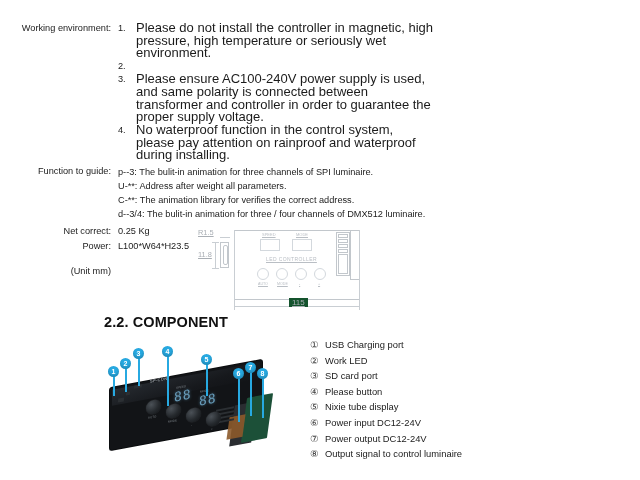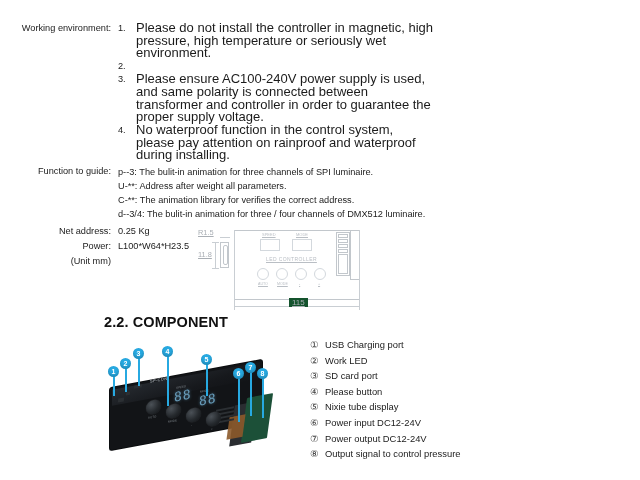--- a/index.html
+++ b/index.html
@@ -195,30 +195,30 @@
       <div class="spec-label">Function to guide:</div>
       <div class="spec-value">
         <div class="guide-line">p--3: The bulit-in animation for three channels of SPI luminaire.</div>
         <div class="guide-line">U-**: Address after weight all parameters.</div>
         <div class="guide-line">C-**: The animation library for verifies the correct address.</div>
         <div class="guide-line">d--3/4: The bulit-in animation for three / four channels of DMX512 luminaire.</div>
       </div>
     </div>
 
     <div class="spec-row" style="margin-top:4px;">
-      <div class="spec-label">Net address:</div>
+      <div class="spec-label">Net correct:</div>
       <div class="spec-value plain-val">0.25 Kg</div>
     </div>
 
     <div class="spec-row" style="margin-top:2px;">
       <div class="spec-label">Power:</div>
       <div class="spec-value plain-val">L100*W64*H23.5</div>
     </div>
 
-    <div class="spec-row" style="margin-top:2px;">
+    <div class="spec-row" style="margin-top:12px;">
       <div class="spec-label">(Unit mm)</div>
       <div class="spec-value plain-val"></div>
     </div>
 
   </div>
 
   <div class="drawing">
 
     <div class="dbox" style="left:36px;top:2px;width:126px;height:70px;"></div>
 
@@ -370,17 +370,17 @@
     <div class="legend-item">
       <span class="cnum">⑥</span>
       <span class="ctxt">Power input DC12-24V</span>
     </div>
     <div class="legend-item">
       <span class="cnum">⑦</span>
       <span class="ctxt">Power output DC12-24V</span>
     </div>
     <div class="legend-item">
       <span class="cnum">⑧</span>
-      <span class="ctxt">Output signal to control pressure</span>
+      <span class="ctxt">Output signal to control luminaire</span>
     </div>
   </div>
 
 </div>
 
 </body></html>

